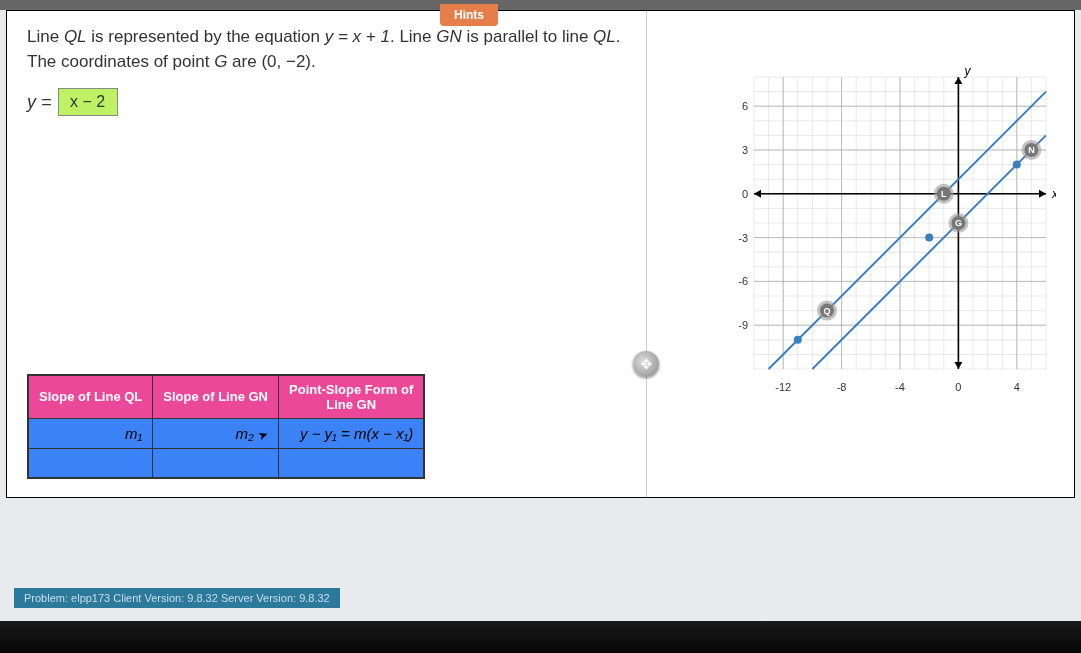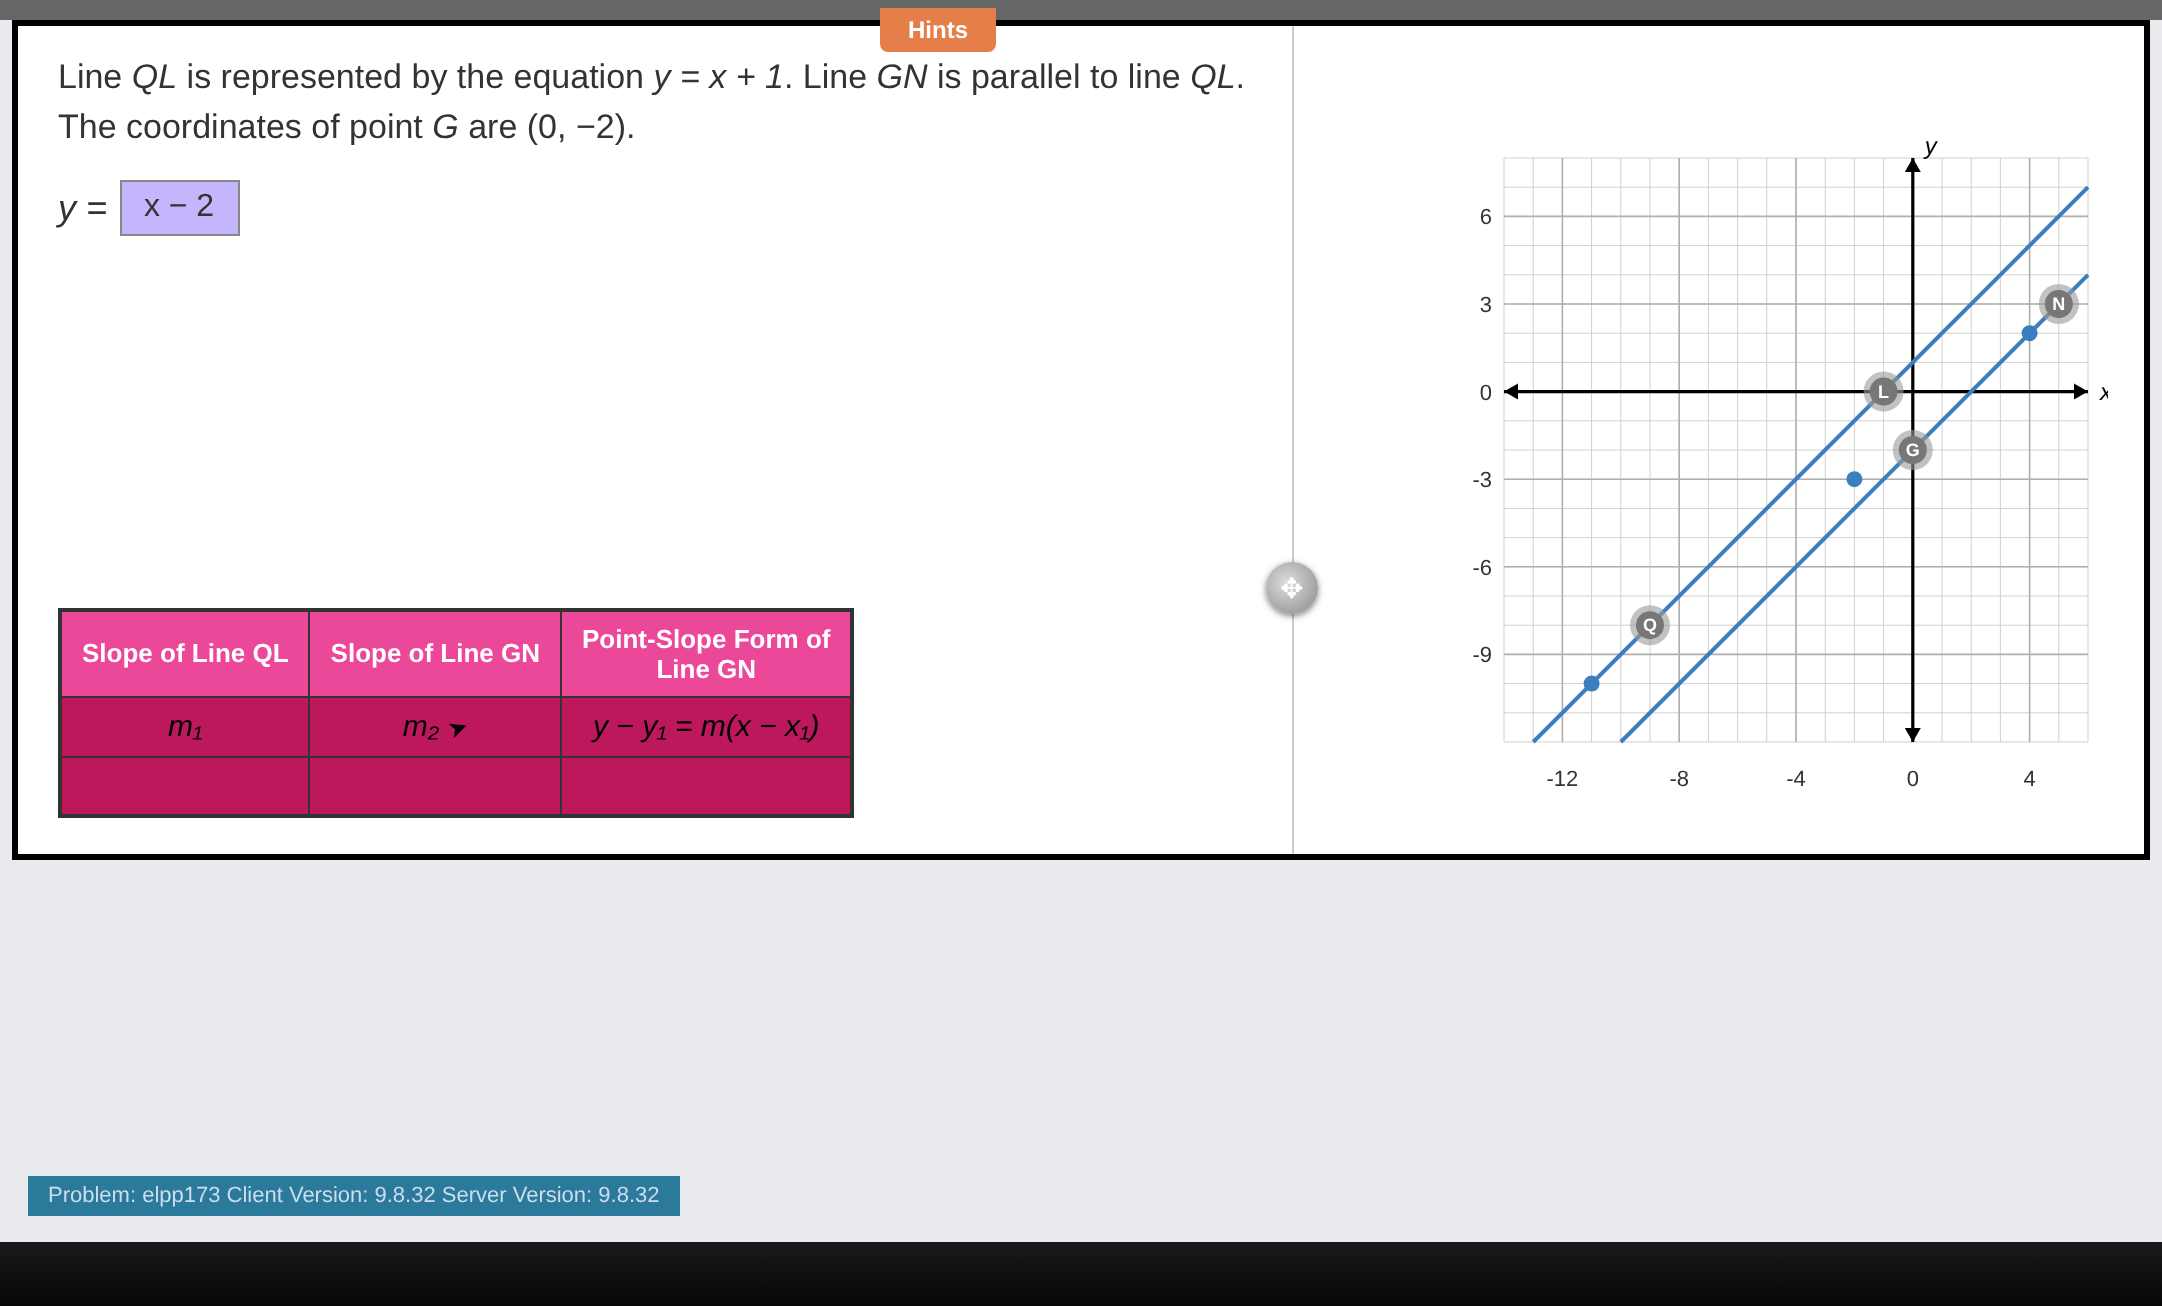--- a/index.html
+++ b/index.html
@@ -24,23 +24,23 @@
     background: #e67e49;
     color: #fff;
     padding: 4px 14px;
     font-size: 12px;
     font-weight: bold;
     border-radius: 0 0 4px 4px;
   }
   .main {
     display: flex;
     background: #fff;
-    border: 3px solid #000000;
+    border: 1px solid #000000;
     margin: 10px 6px 0 6px;
-    height: 420px;
+    height: 488px;
   }
   .left {
     flex: 1.55;
     padding: 14px 20px 8px 20px;
     border-right: 1px solid #ccc;
     display: flex;
     flex-direction: column;
   }
   .right {
     flex: 1;
@@ -61,21 +61,21 @@
   .answer-row {
     margin-top: 14px;
     font-size: 18px;
     color: #333;
     display: flex;
     align-items: center;
     gap: 6px;
   }
   .answer-input {
     border: 1px solid #888;
-    background: #c4b5fd;
+    background: #bef264;
     padding: 4px 10px;
     font-family: Arial;
     font-size: 16px;
     min-width: 60px;
     text-align: center;
   }
   .spacer { flex: 1; }
   .table-wrap { padding-bottom: 10px; }
   table.slope {
     border-collapse: collapse;
@@ -87,22 +87,22 @@
     font-weight: bold;
     font-size: 13px;
     padding: 6px 10px;
     border: 1px solid #333;
     text-align: center;
   }
   table.slope td {
     border: 1px solid #333;
     padding: 6px 10px;
     font-size: 15px;
-    text-align: center;
-    background: #be185d;
+    text-align: right;
+    background: #3b82f6;
     height: 30px;
     min-width: 110px;
   }
   .sub { font-style: italic; }
   .status-bar {
     position: absolute;
     bottom: 55px;
     left: 14px;
     background: #2b7a9b;
     color: #cde;

